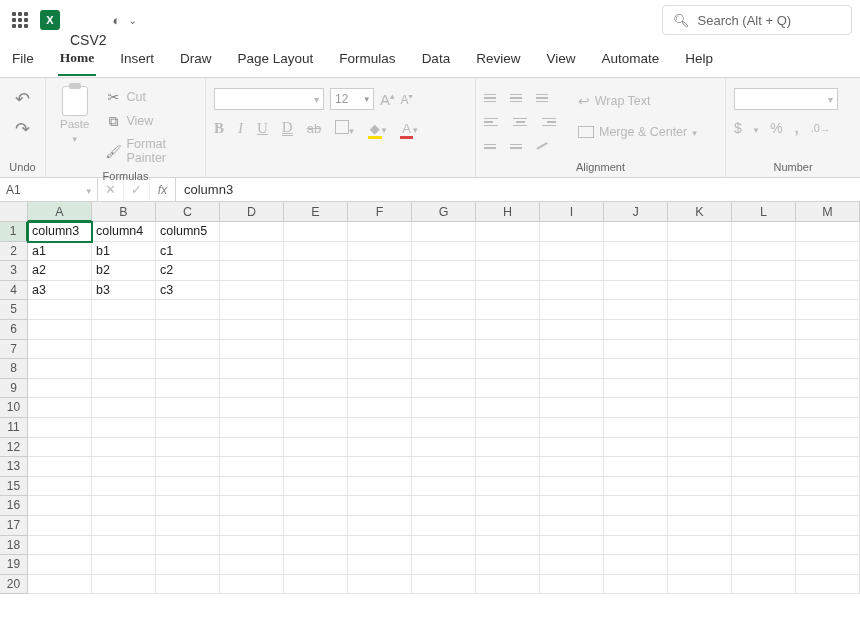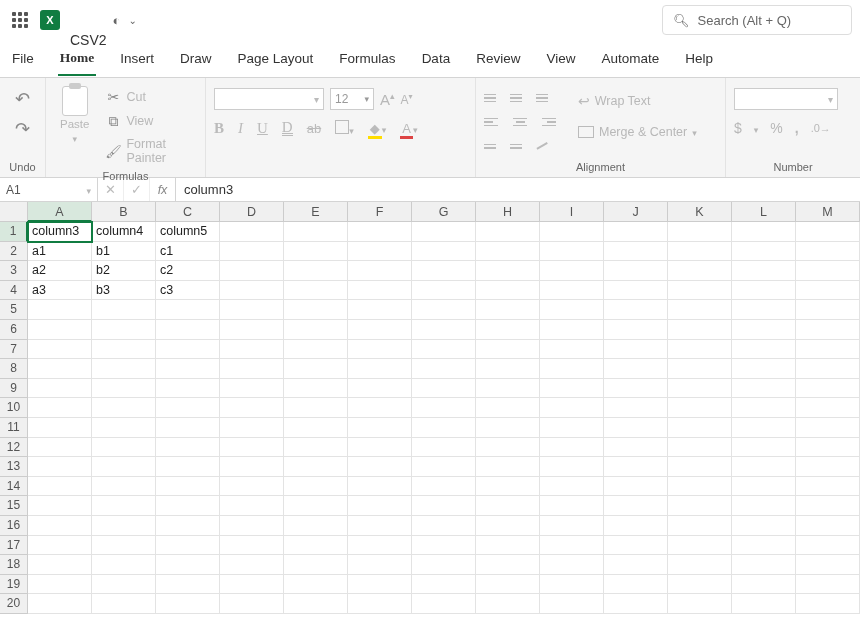--- a/index.html
+++ b/index.html
@@ -485,36 +485,20 @@
         <div class="cell"></div>
         <div class="cell"></div>
         <div class="cell"></div>
         <div class="cell"></div>
         <div class="cell"></div>
         <div class="cell"></div>
         <div class="cell"></div>
         <div class="cell"></div>
       </div>
       <div class="g-row">
-        <div class="row-h">14</div>
-        <div class="cell"></div>
-        <div class="cell"></div>
-        <div class="cell"></div>
-        <div class="cell"></div>
-        <div class="cell"></div>
-        <div class="cell"></div>
-        <div class="cell"></div>
-        <div class="cell"></div>
-        <div class="cell"></div>
-        <div class="cell"></div>
-        <div class="cell"></div>
-        <div class="cell"></div>
-        <div class="cell"></div>
-      </div>
-      <div class="g-row">
         <div class="row-h">15</div>
         <div class="cell"></div>
         <div class="cell"></div>
         <div class="cell"></div>
         <div class="cell"></div>
         <div class="cell"></div>
         <div class="cell"></div>
         <div class="cell"></div>
         <div class="cell"></div>
         <div class="cell"></div>

